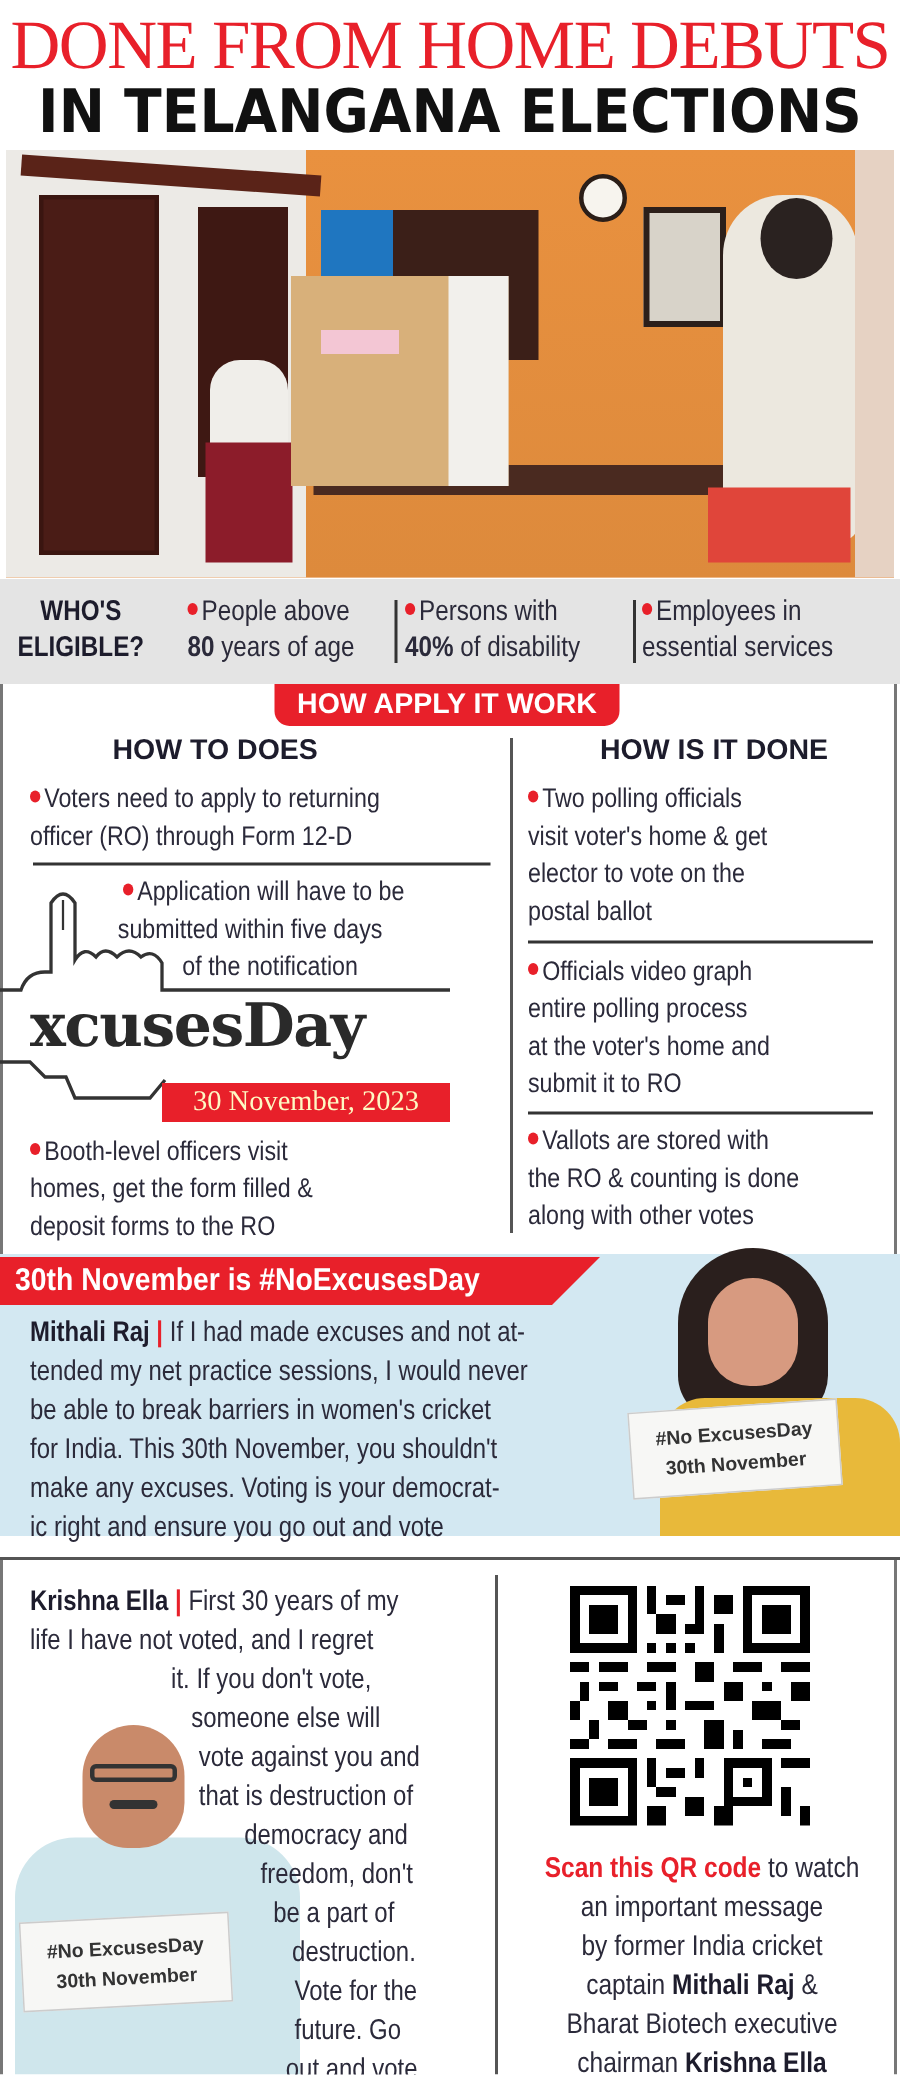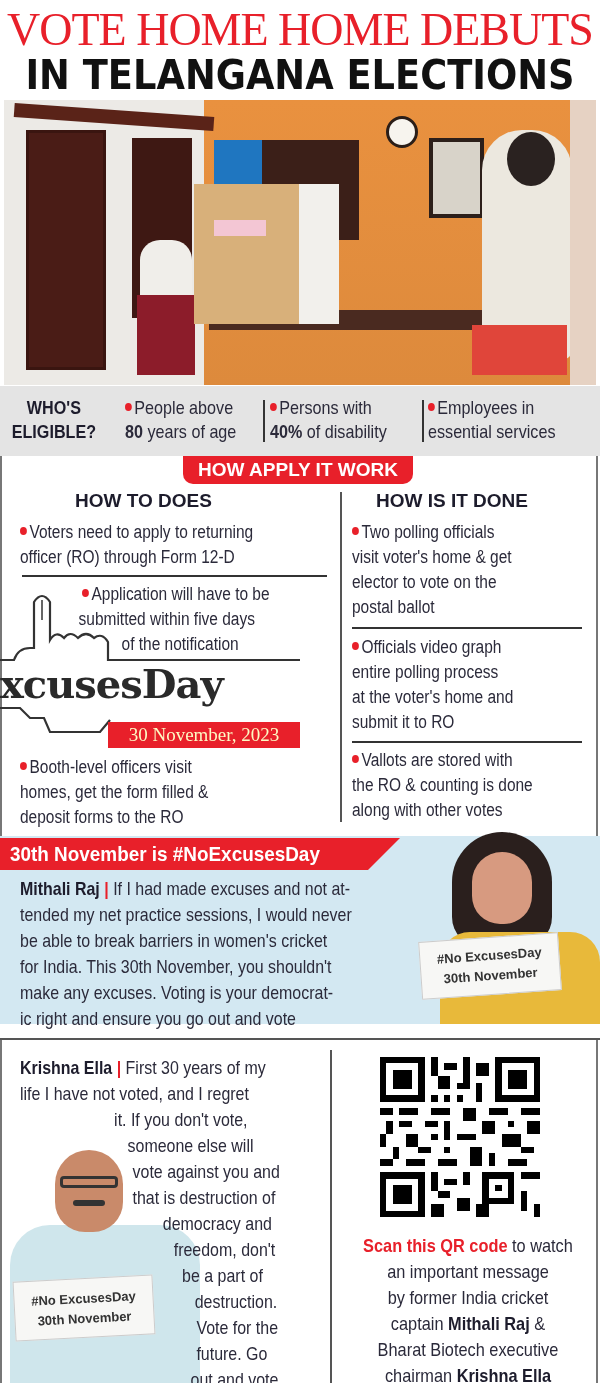--- a/index.html
+++ b/index.html
@@ -43,21 +43,21 @@
   .hdw { left: 183px; top: 456px; width: 230px; height: 28px; background: #e8202a; border-radius: 0 0 10px 10px; color: #fff; font-weight: bold; font-size: 19px; text-align: center; line-height: 28px; }
 
   .col-head { font-weight: bold; font-size: 19px; color: #1d1c2c; white-space: nowrap; }
   .txt { font-size: 18px; line-height: 25px; color: #2b2a3a; transform: scaleX(0.86); transform-origin: left top; white-space: nowrap; }
   .hr { position: absolute; height: 2px; background: #333; }
   .frame-border { position: absolute; background: #777; }
 
   
   .finger svg { display: block; }
 
-  .excuses { left: 0; top: 660px; font-family: "DejaVu Serif", serif; font-weight: bold; font-size: 40px; color: #2a2a2a; letter-spacing: -1px; white-space: nowrap; }
+  .excuses { left: 0; top: 660px; font-family: "DejaVu Serif", serif; font-weight: bold; font-size: 40px; color: #2a2a2a; letter-spacing: -1px; white-space: nowrap; padding-left: 20px; }
   .datebadge { left: 108px; top: 722px; width: 192px; height: 26px; background: #e8202a; color: #fef9c3; font-family: "Liberation Serif", serif; font-size: 19px; line-height: 26px; text-align: center; }
 
   
   .mithali { left: 0; top: 836px; width: 600px; height: 188px; background: #d3e8f2; }
   .mbanner { left: 0; top: 838px; width: 400px; height: 32px; background: #e8202a; clip-path: polygon(0 0, 100% 0, 92% 100%, 0 100%); }
   .mbanner-text { left: 10px; top: 840px; color: #fff; font-weight: bold; font-size: 21px; line-height: 28px; white-space: nowrap; transform: scaleX(0.9); transform-origin: left; }
   .quote { font-size: 19px; line-height: 26px; color: #2b2a3a; white-space: nowrap; transform: scaleX(0.84); transform-origin: left top; }
   .quote b { font-weight: bold; color: #1d1c2c; }
   .pipe { color: #e8202a; font-weight: bold; }
 
@@ -75,21 +75,21 @@
   .k-body { position: absolute; left: 10px; top: 75px; width: 190px; height: 160px; background: #cfe6ec; border-radius: 40px 40px 0 0; }
 
   .qr { left: 380px; top: 1057px; width: 160px; height: 160px; }
   .qr-text { font-size: 19px; line-height: 26px; color: #2b2a3a; text-align: center; white-space: nowrap; }
   .qr-text .red { color: #e8202a; font-weight: bold; }
   .qr-text b { font-weight: bold; color: #1d1c2c; }
 </style>
 </head>
 <body>
 
-<div class="abs hl1">VOTE HOME HOME DEBUTS</div>
+<div class="abs hl1">DONE FROM HOME DEBUTS</div>
 <div class="abs hl2">IN TELANGANA ELECTIONS</div>
 
 <div class="abs photo">
   <div class="leftwall"></div>
   <div class="wall"></div>
   <div class="lintel"></div>
   <div class="door1"></div>
   <div class="door2"></div>
   <div class="cabinet"></div>
   <div class="window"></div>
@@ -157,21 +157,21 @@
 
 <div class="abs excuses">xcusesDay</div>
 <div class="abs datebadge">30 November, 2023</div>
 
 <div class="abs txt" style="left:20px; top:755px;">
   <div><span class="dot"></span><span>Booth-level officers visit</span></div>
   <div>homes, get the form filled &amp;</div>
   <div>deposit forms to the RO</div>
 </div>
 
-<div class="abs col-head" style="left:376px; top:490px;">HOW IS IT DONE</div>
+<div class="abs col-head" style="left:400px; top:490px;">HOW IS IT DONE</div>
 
 <div class="abs txt" style="left:352px; top:520px;">
   <div><span class="dot"></span><span>Two polling officials</span></div>
   <div>visit voter's home &amp; get</div>
   <div>elector to vote on the</div>
   <div>postal ballot</div>
 </div>
 <div class="hr" style="left:352px; top:627px; width:230px;"></div>
 
 <div class="abs txt" style="left:352px; top:635px;">

